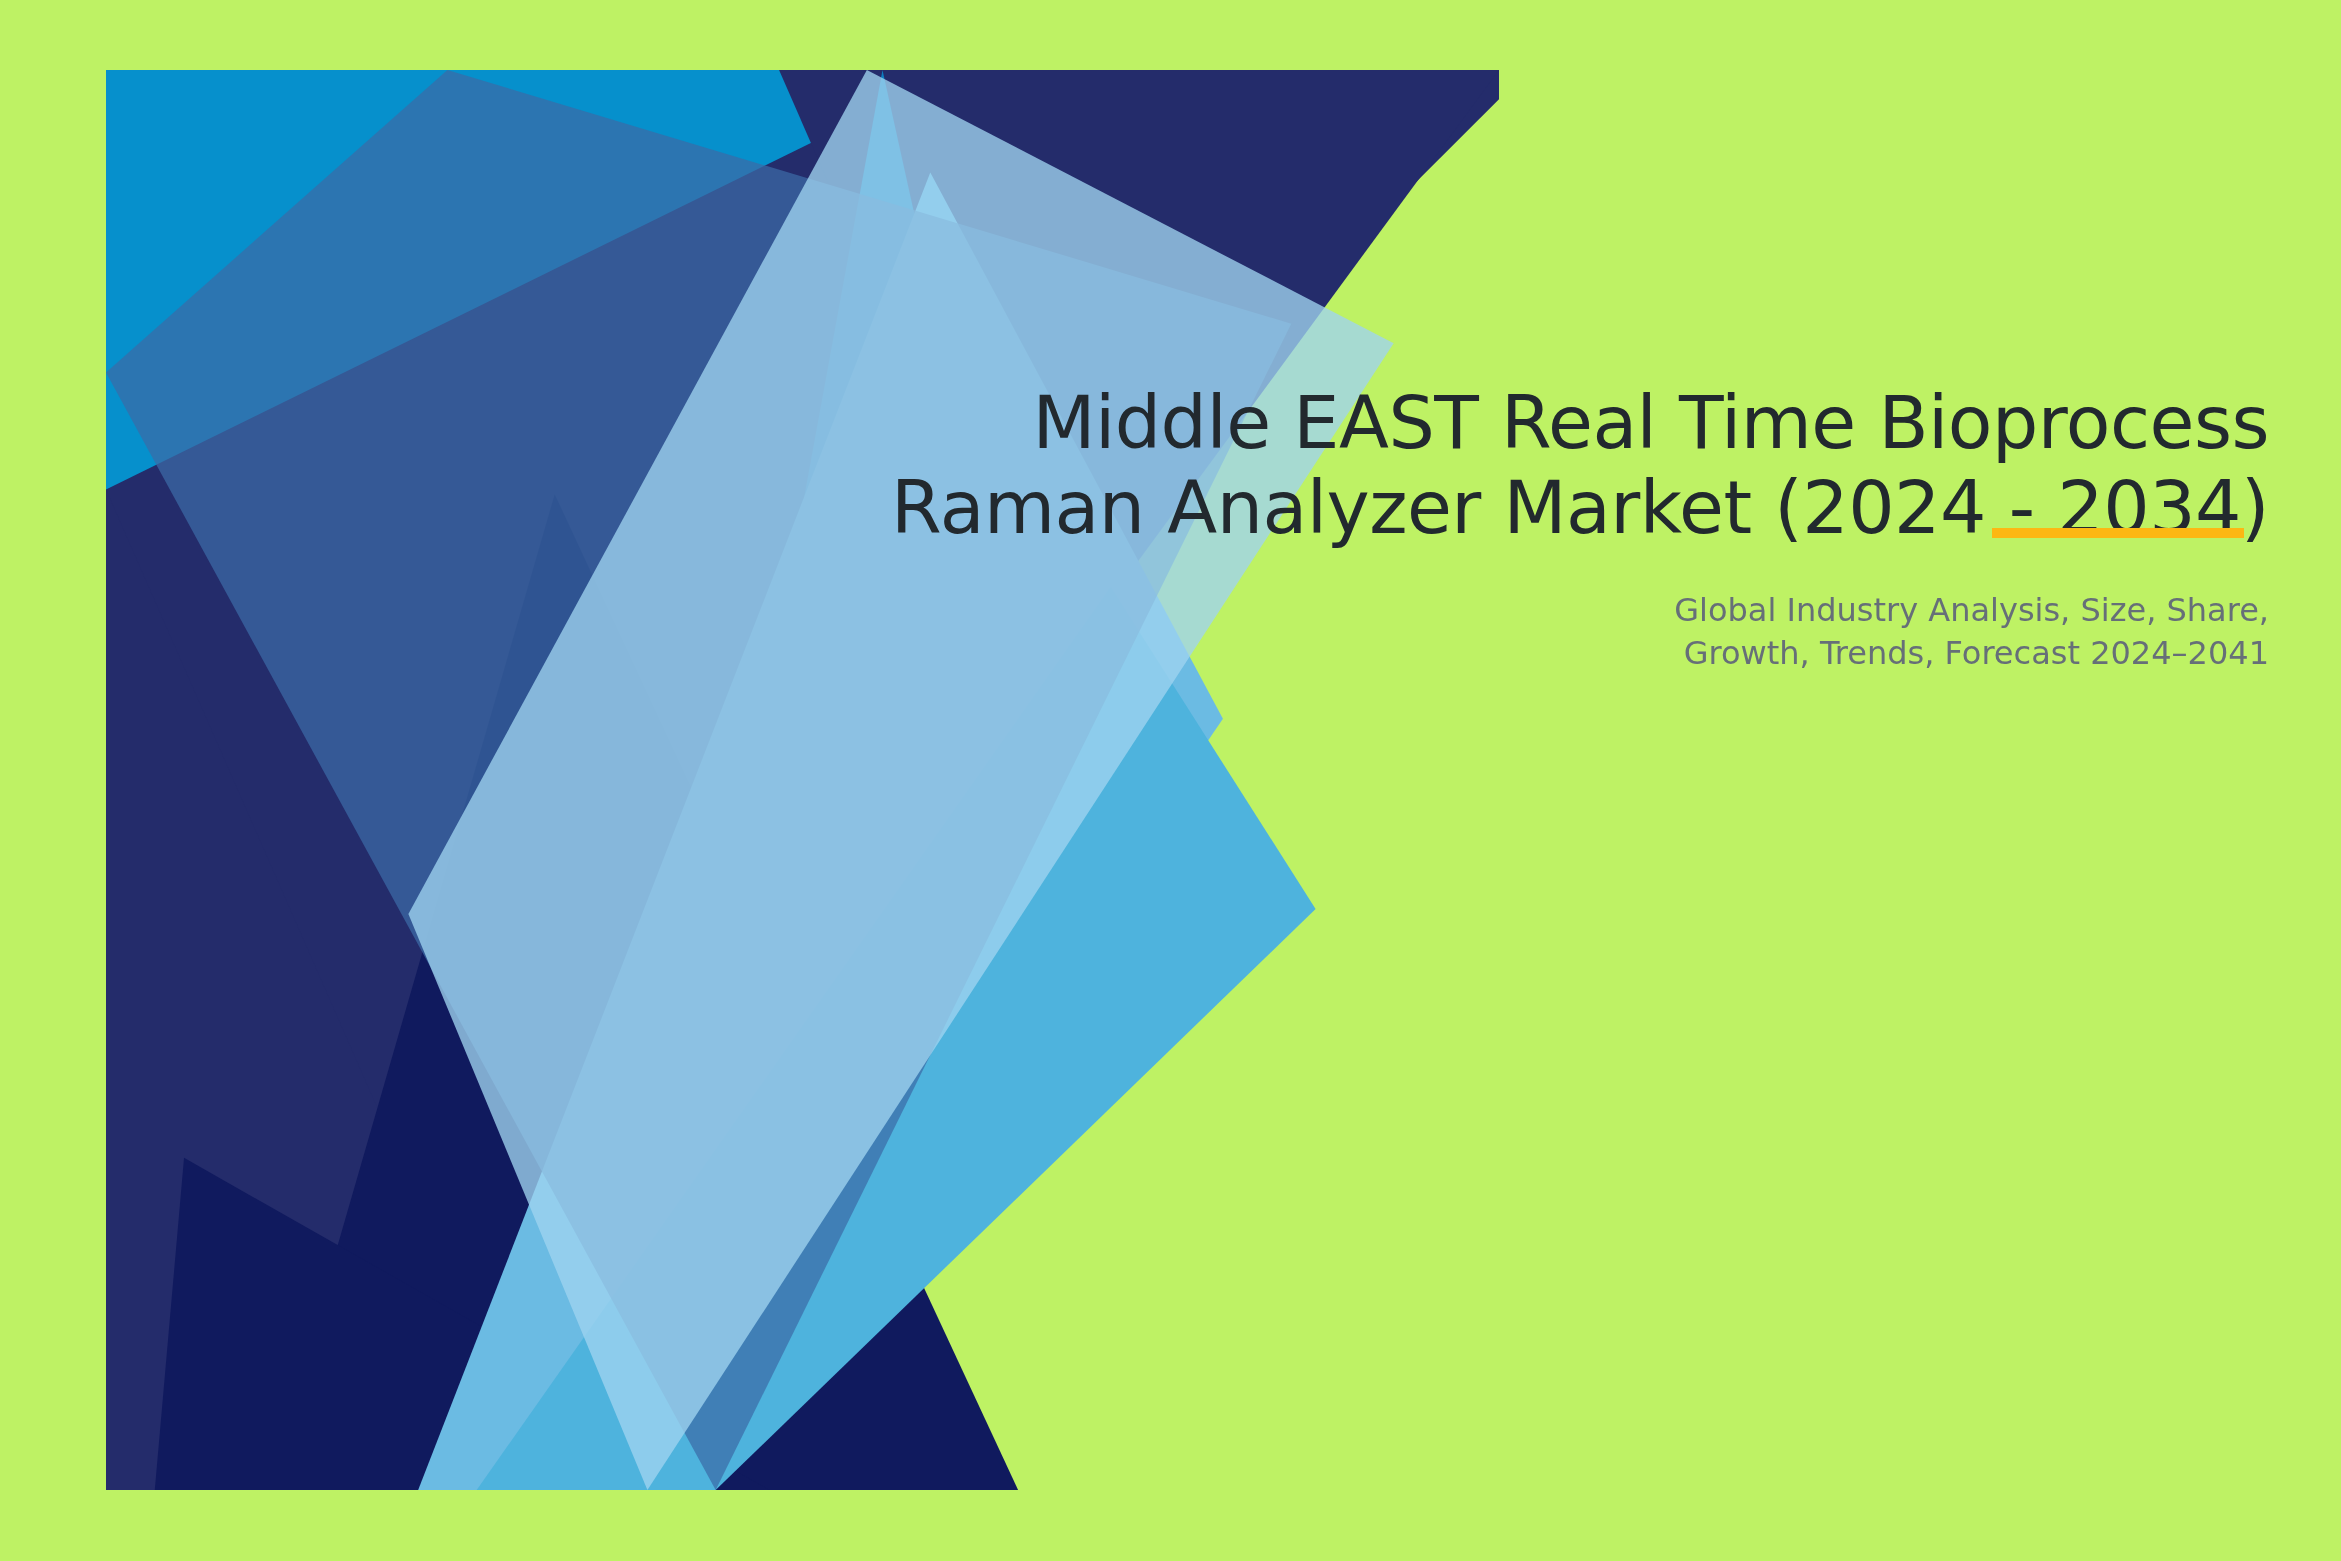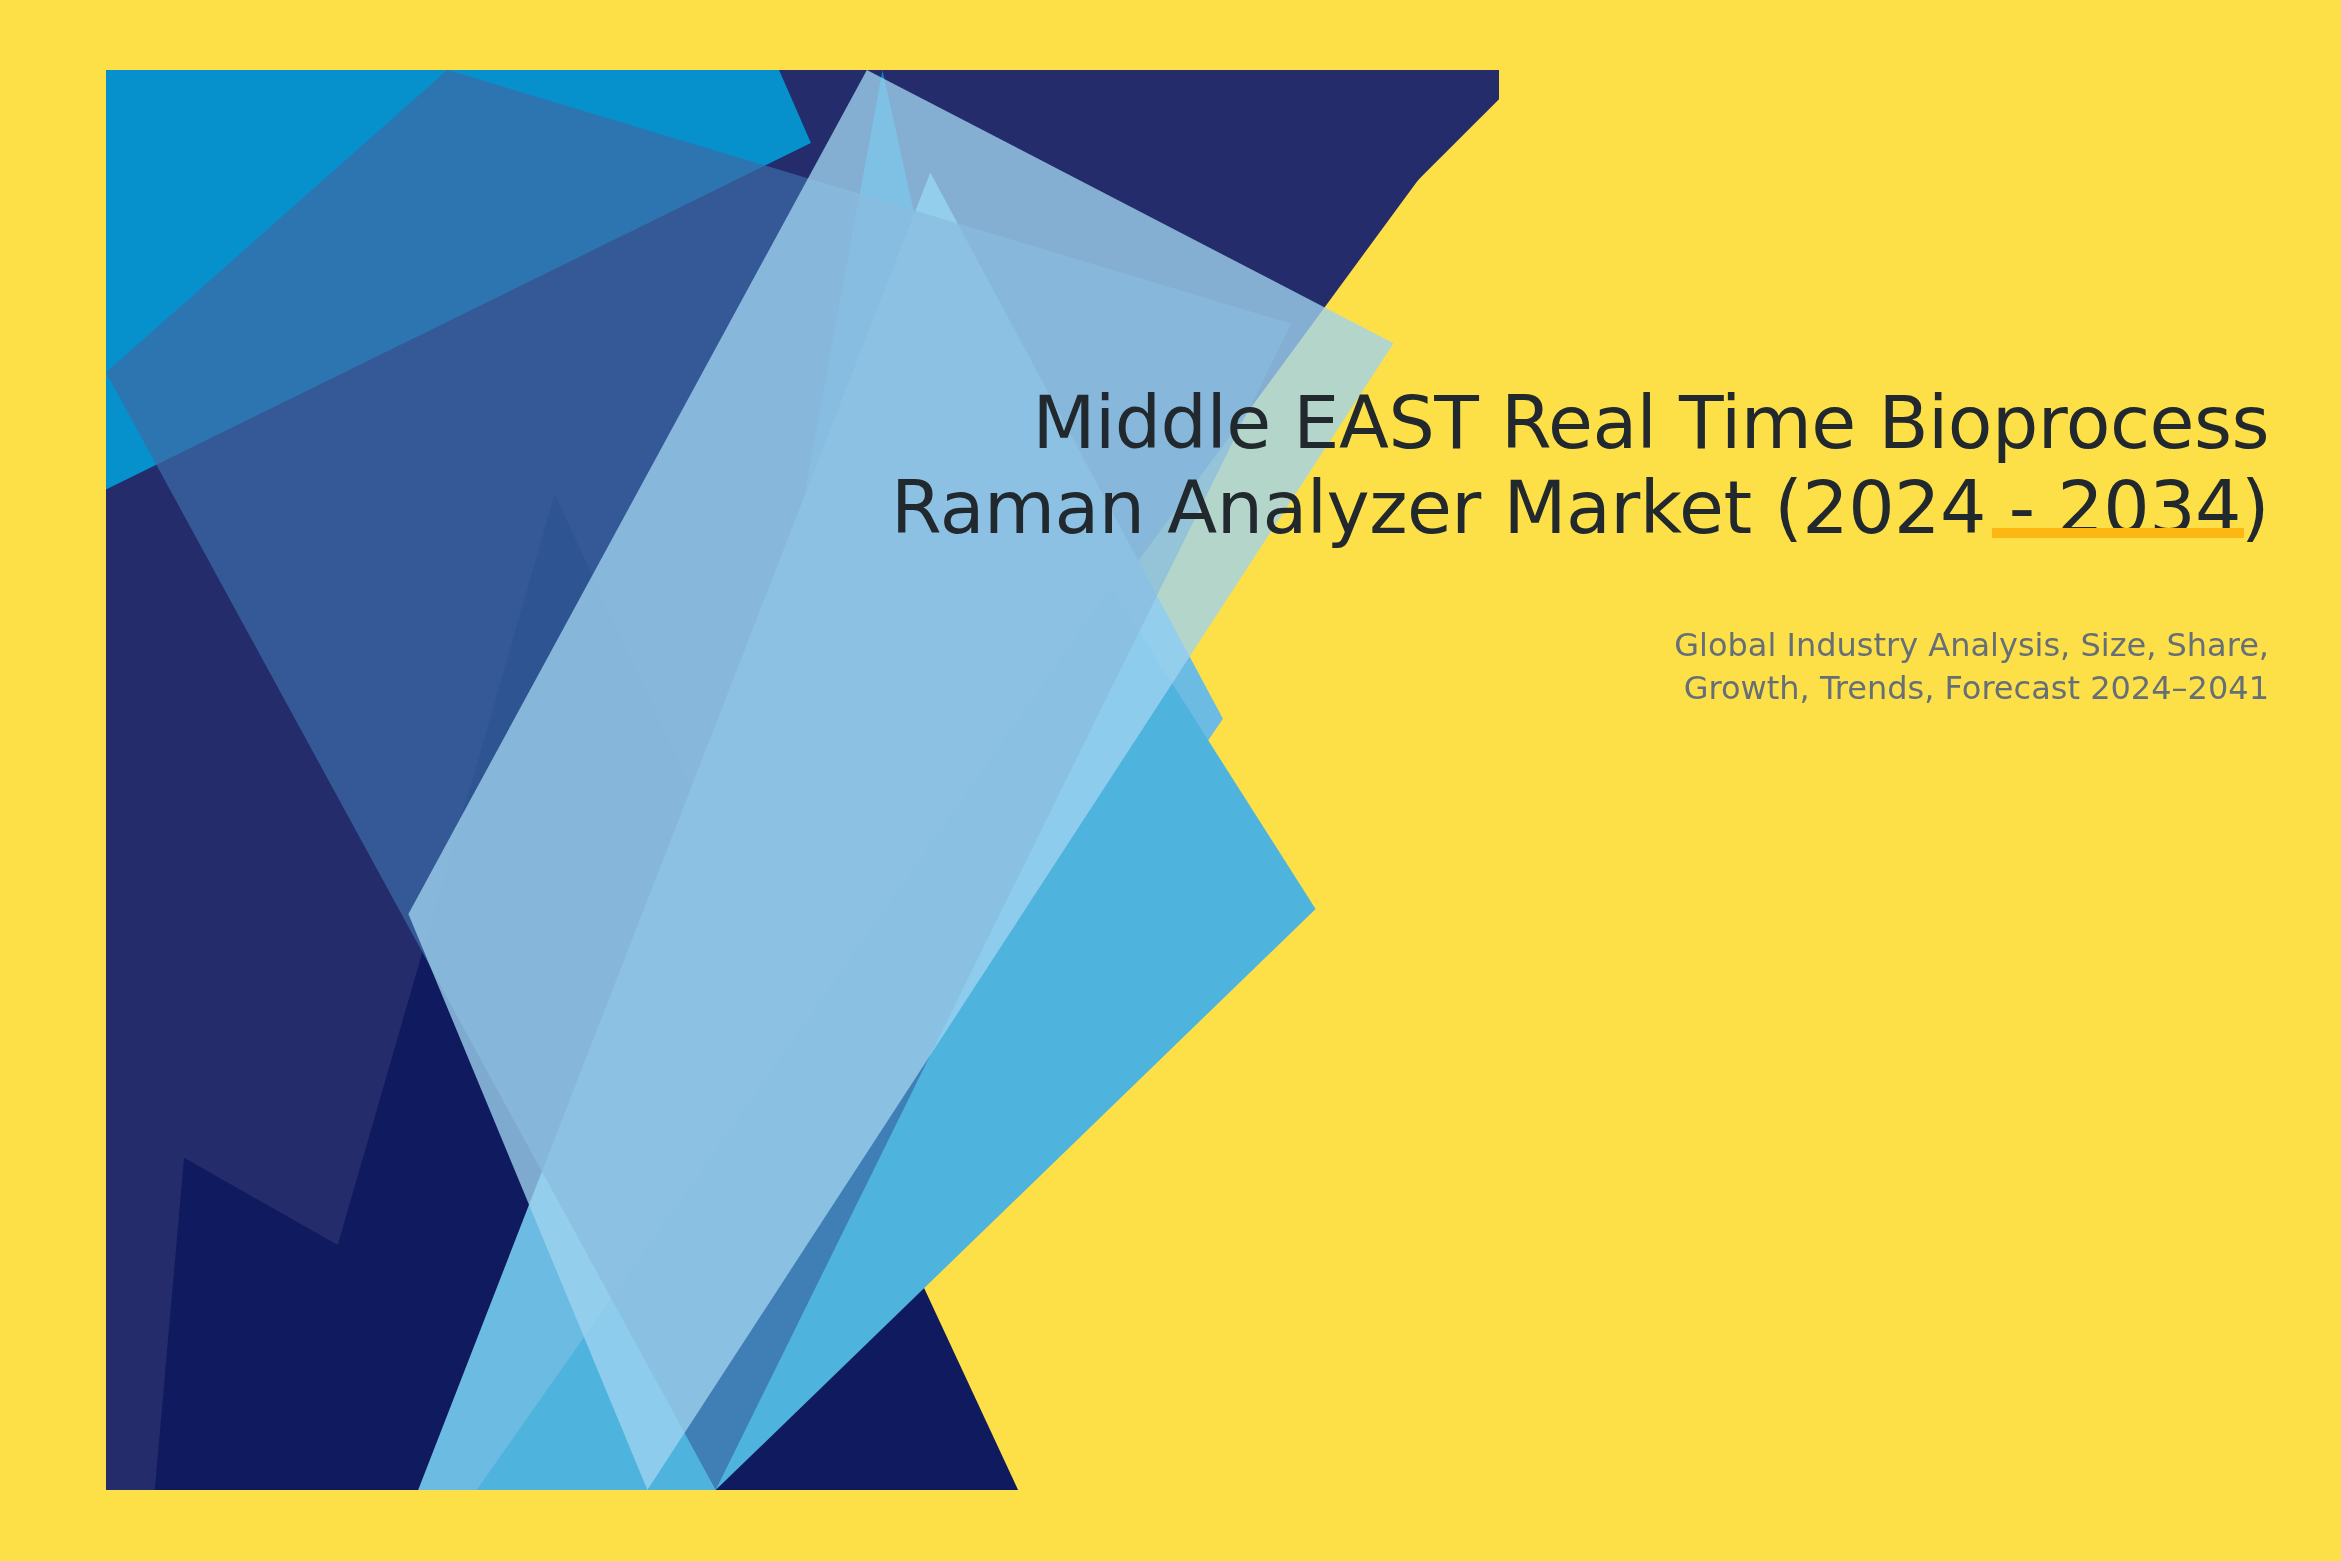--- a/index.html
+++ b/index.html
@@ -11,21 +11,21 @@
     width: 2342px;
     height: 1561px;
     font-family: "DejaVu Sans", "Liberation Sans", sans-serif;
     overflow: hidden;
     position: relative;
   }
 
   #cover {
     position: absolute;
     inset: 0;
-    background: #fde047;
+    background: #bef264;
   }
 
   
   #artwork {
     position: absolute;
     left: 106px;
     top: 70px;
     width: 1393px;
     height: 1420px;
   }
@@ -62,21 +62,21 @@
   #title-underline {
     position: absolute;
     right: 25px;
     bottom: 12.7px;
     width: 252px;
     height: 9.3px;
     background: #fcb713;
   }
 
   #subtitle {
-    margin-top: 74px;
+    margin-top: 39px;
     font-size: 32px;
     line-height: 1.33;
     color: #666f78;
     font-weight: 400;
   }
   #subtitle .sub-line { display: block; }
 </style>
 </head>
 <body>
 

